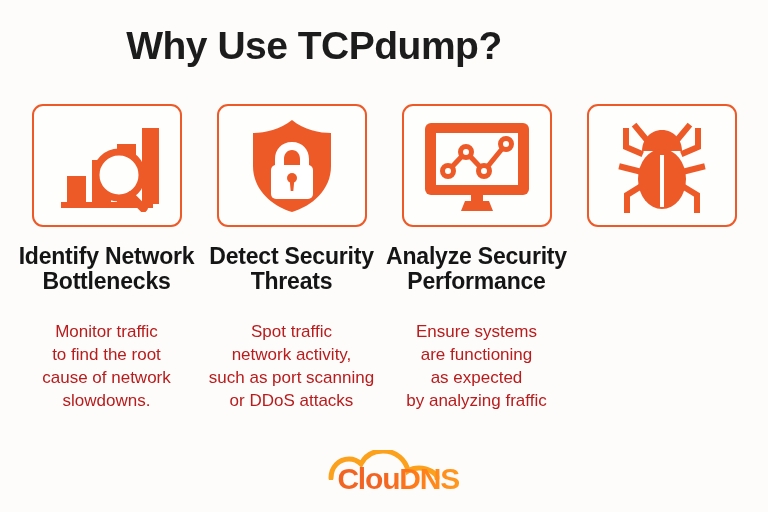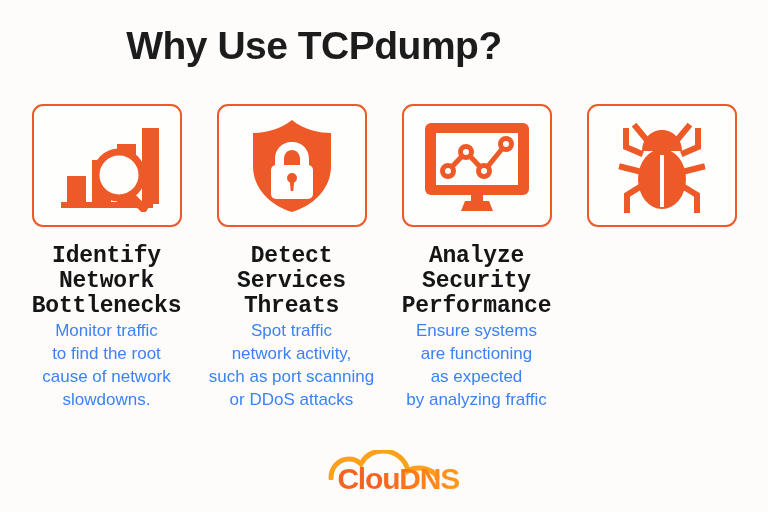--- a/index.html
+++ b/index.html
@@ -65,26 +65,25 @@
   .icon-card svg { display: block; }
 
   .heading {
     margin-top: 17px;
     font-size: 23px;
     font-weight: bold;
     color: #151515;
     line-height: 25px;
     text-align: center;
     letter-spacing: -0.2px;
-    font-family: Liberation Mono, monospace;
   }
   .body-text {
-    margin-top: 0;
+    margin-top: 26px;
     font-size: 17px;
-    color: #3b82f6;
+    color: #b91c1c;
     line-height: 23px;
     text-align: center;
     white-space: pre-line;
   }
 
   
   .logo {
     position: absolute;
     left: 0;
     bottom: 14px;
@@ -160,21 +159,21 @@
           <svg width="88" height="96" viewBox="0 0 88 96">
             <path d="M44 2 C32 12 16 15 5 15 L5 48 C5 72 24 88 44 94 C64 88 83 72 83 48 L83 15 C72 15 56 12 44 2 Z" fill="#ED5A28"></path>
             <path d="M44 24 C33 24 27 32 27 41 L27 50 L36 50 L36 41 C36 36 39 32 44 32 C49 32 52 36 52 41 L52 50 L61 50 L61 41 C61 32 55 24 44 24 Z" fill="#FFFFFF"></path>
             <rect x="23" y="47" width="42" height="34" rx="5" fill="#FFFFFF"></rect>
             <circle cx="44" cy="60" r="5" fill="#ED5A28"></circle>
             <path d="M41.5 60 L46.5 60 L45.3 73 L42.7 73 Z" fill="#ED5A28"></path>
           </svg>
         </span>
       </div>
       <div class="heading">Detect
-Services
+Security
 Threats</div>
       <div class="body-text">Spot traffic
 network activity,
 such as port scanning
 or DDoS attacks</div>
     </div>
 
     <div class="col">
       <div class="icon-card">
         <span>

